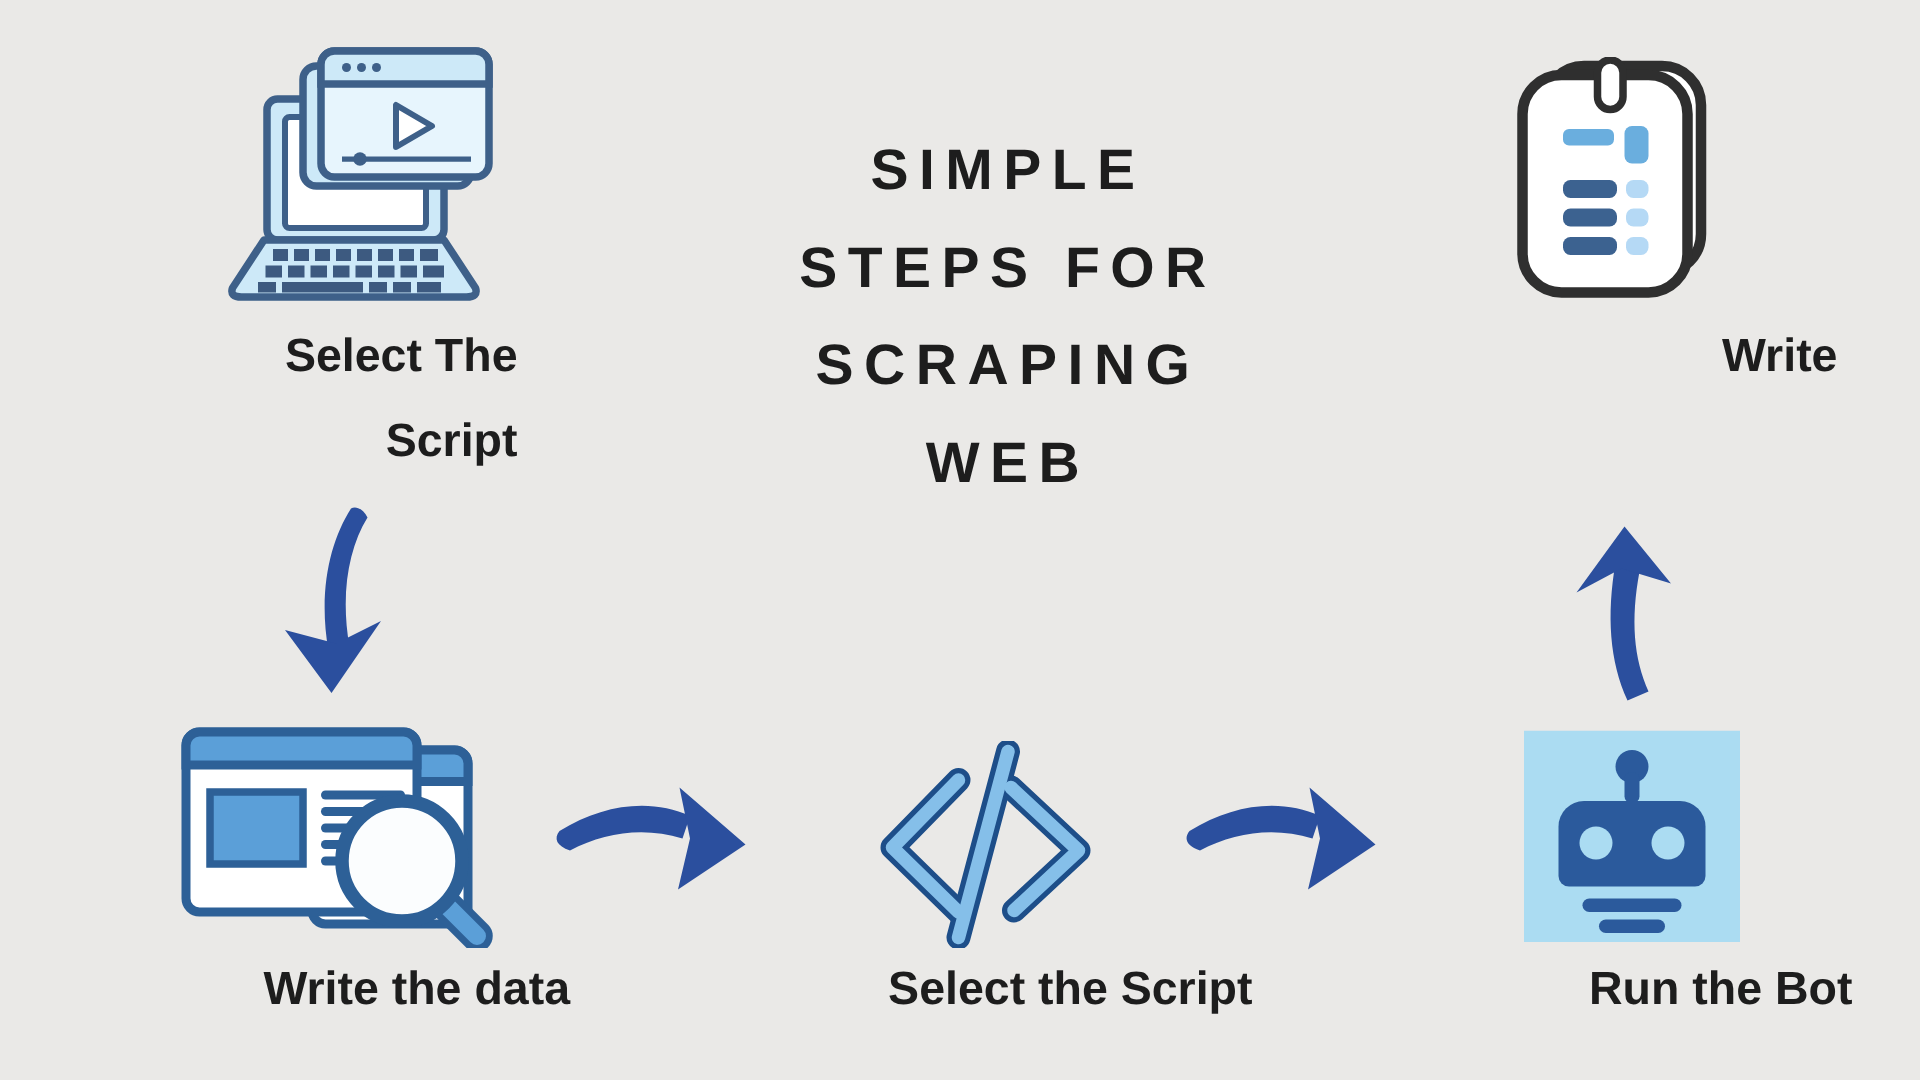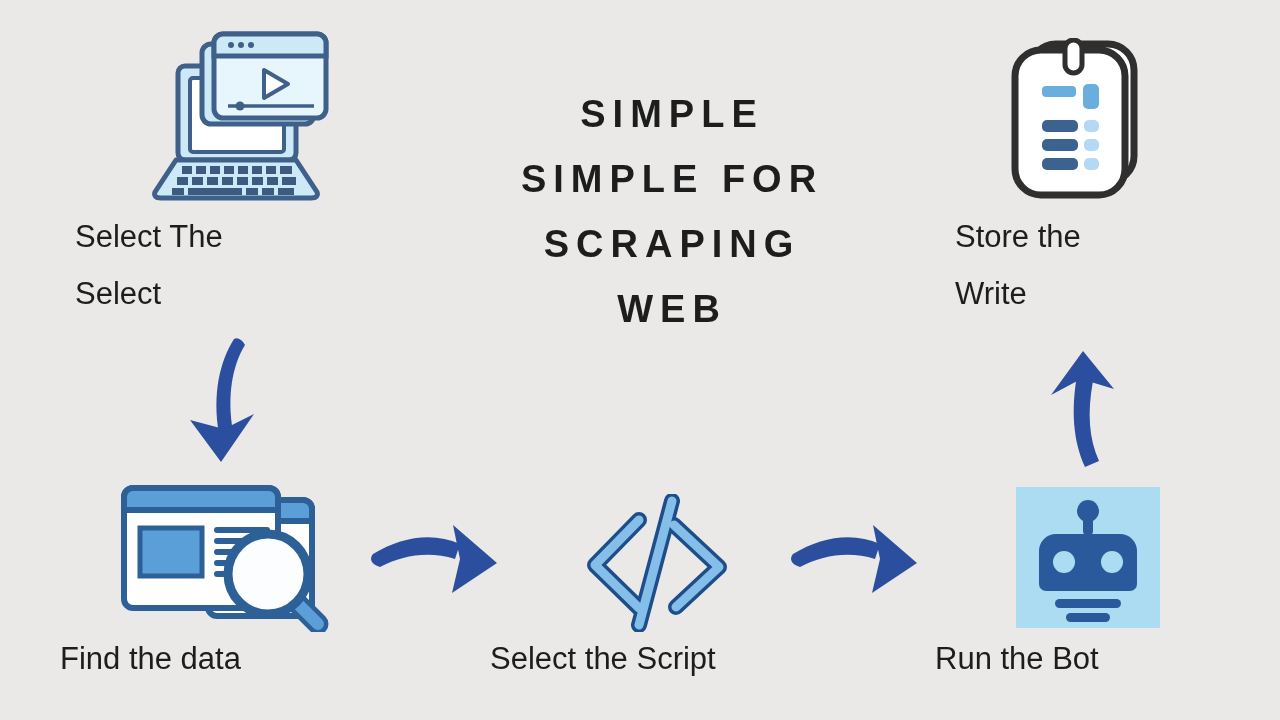--- a/index.html
+++ b/index.html
@@ -9,39 +9,39 @@
     background:var(--bg,#eae9e7);
   }
   .canvas{position:relative;width:1280px;height:720px;background:var(--bg,#eae9e7);}
   .abs{position:absolute;}
   .title{
     left:412px;top:82px;width:520px;
     text-align:center;color:var(--ink,#1d1d1d);
     font-size:38px;font-weight:800;letter-spacing:7px;line-height:65px;
   }
   .label{
-    text-align:left;color:var(--ink,#1d1d1d);
-    font-size:31px;font-weight:400;line-height:57px;
+    text-align:right;color:var(--ink,#1d1d1d);
+    font-size:31px;font-weight:700;line-height:57px;
   }
   .label span{display:block;}
   .lbl-select{left:75px;top:208px;width:270px;}
   .lbl-store {left:955px;top:208px;width:270px;}
   .lbl-find  {left:60px;top:630px;width:320px;}
   .lbl-write {left:490px;top:630px;width:345px;}
   .lbl-run   {left:935px;top:630px;width:300px;}
   svg{display:block;}
 </style>
 </head>
 <body>
 
 <div class="canvas">
 
   <div class="abs title">
     <div>SIMPLE</div>
-    <div>SIMPLE FOR</div>
+    <div>STEPS FOR</div>
     <div>SCRAPING</div>
     <div>WEB</div>
   </div>
 
   <svg class="abs" style="left:138px;top:26px" width="192" height="178" viewBox="0 0 192 178">
 
     <rect x="40" y="40" width="118" height="94" rx="7" fill="var(--light-blue)" stroke="var(--slate)" stroke-width="5"></rect>
     <rect x="52" y="52" width="94" height="74" rx="3" fill="#ffffff" stroke="var(--slate)" stroke-width="4"></rect>
 
     <rect x="64" y="18" width="112" height="80" rx="9" fill="var(--light-blue)" stroke="var(--slate)" stroke-width="5"></rect>
@@ -75,21 +75,21 @@
         <rect x="144" y="151" width="14" height="8"></rect>
       <rect x="34" y="162" width="12" height="7"></rect>
         <rect x="50" y="162" width="54" height="7"></rect>
       <rect x="108" y="162" width="12" height="7"></rect>
         <rect x="124" y="162" width="12" height="7"></rect>
       <rect x="140" y="162" width="16" height="7"></rect>
     </g>
   </svg>
   <div class="abs label lbl-select">
     <span>Select The</span>
-    <span>Select</span>
+    <span>Script</span>
   </div>
 
   <svg class="abs" style="left:176px;top:336px" width="92" height="128" viewBox="0 0 92 128">
     <g fill="var(--arrow)">
       <path d="M58,3 C44,25 36,58 43,98 L57,95 C51,61 56,30 69,9 C66,3 61,1 58,3 Z"></path>
       <path d="M14,84 L45,126 L78,78 L48,93 Z"></path>
     </g>
   </svg>
 
   <svg class="abs" style="left:116px;top:484px" width="214" height="148" viewBox="0 0 214 148">
@@ -103,21 +103,21 @@
       <rect x="98" y="54" width="56" height="6" rx="3"></rect>
       <rect x="98" y="65" width="44" height="6" rx="3"></rect>
       <rect x="98" y="76" width="20" height="6" rx="3"></rect>
       <rect x="98" y="87" width="14" height="6" rx="3"></rect>
     </g>
     <line x1="182" y1="120" x2="202" y2="140" stroke="var(--outline)" stroke-width="21" stroke-linecap="round"></line>
     <line x1="182" y1="120" x2="202" y2="140" stroke="var(--mid-blue)" stroke-width="12" stroke-linecap="round"></line>
     <circle cx="152" cy="90" r="40" fill="var(--glass)" stroke="var(--outline)" stroke-width="9"></circle>
   </svg>
   <div class="abs label lbl-find">
-    <span>Find the data</span>
+    <span>Write the data</span>
   </div>
 
   <svg class="abs" style="left:366px;top:506px" width="138" height="96" viewBox="0 0 138 96">
     <g fill="var(--arrow)">
       <path d="M7,48 C36,30 68,26 94,38 L89,53 C63,45 37,49 14,61 C5,58 3,53 7,48 Z"></path>
       <path d="M87,19 L131,57 L86,87 L94,53 Z"></path>
     </g>
   </svg>
 
   <svg class="abs" style="left:578px;top:494px" width="157" height="138" viewBox="0 0 157 138">
@@ -175,17 +175,16 @@
       <rect x="73" y="46" width="16" height="25" rx="5" fill="var(--note-mid)"></rect>
       <rect x="32" y="82" width="36" height="12" rx="5" fill="var(--note-slate)"></rect>
       <rect x="74" y="82" width="15" height="12" rx="5" fill="var(--note-light)"></rect>
       <rect x="32" y="101" width="36" height="12" rx="5" fill="var(--note-slate)"></rect>
       <rect x="74" y="101" width="15" height="12" rx="5" fill="var(--note-light)"></rect>
       <rect x="32" y="120" width="36" height="12" rx="5" fill="var(--note-slate)"></rect>
       <rect x="74" y="120" width="15" height="12" rx="5" fill="var(--note-light)"></rect>
     </g>
   </svg>
   <div class="abs label lbl-store">
-    <span>Store the</span>
     <span>Write</span>
   </div>
 
 </div>
 
 </body></html>

